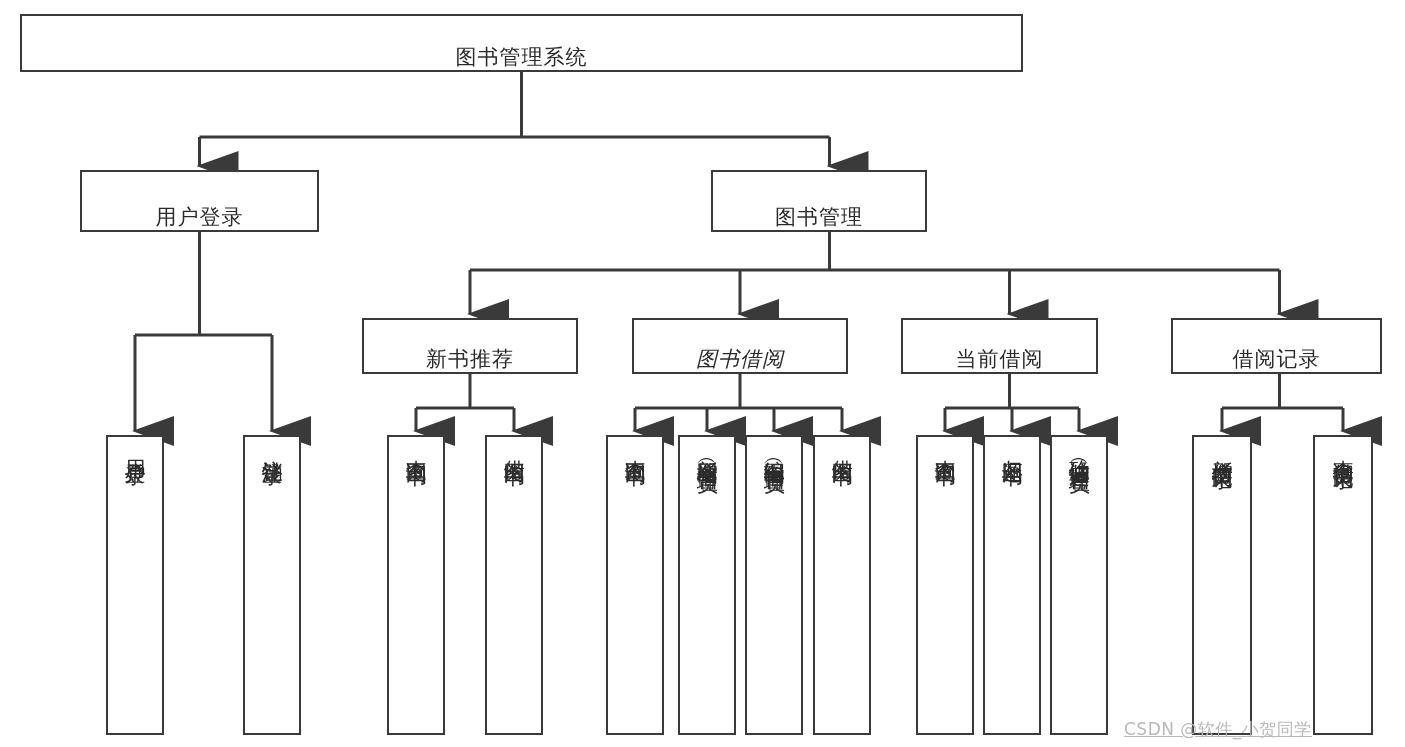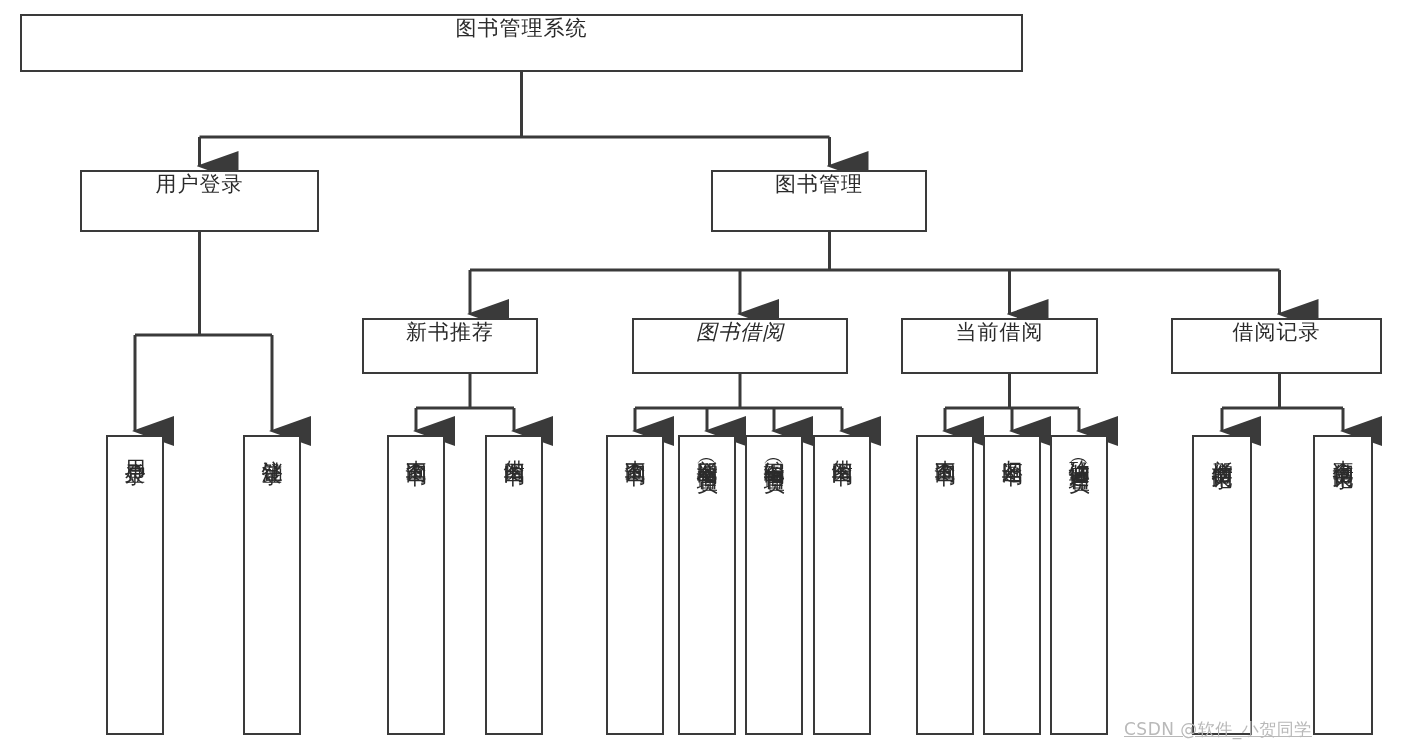--- a/index.html
+++ b/index.html
@@ -1,20 +1,20 @@
 <!DOCTYPE html>
 <html><head>
 <meta charset="utf-8">
 <style>
   html,body{margin:0;padding:0;background:#ffffff;}
   body{font-family:"DejaVu Sans","Liberation Sans",sans-serif;}
   #canvas{position:relative;width:1405px;height:747px;background:#ffffff;overflow:hidden;}
   svg.links{position:absolute;left:0;top:0;width:1405px;height:747px;pointer-events:none;}
   .node{position:absolute;box-sizing:border-box;border:2.5px solid #3a3a3a;background:#ffffff;
-        display:flex;align-items:flex-start;justify-content:center;text-align:center;color:#2b2b2b;}
+        display:flex;align-items:flex-end;justify-content:center;text-align:center;color:#2b2b2b;}
   .node.horiz{font-size:21px;line-height:1.2;letter-spacing:1px;}
   .node.vert{writing-mode:vertical-rl;text-orientation:upright;font-size:21px;line-height:1.25;
              letter-spacing:2px;padding:6px 0;justify-content:flex-start;align-items:center;}
   .node.vert span{display:inline-block;}
   .watermark{position:absolute;font-size:17px;color:#b9b9b9;letter-spacing:0.5px;white-space:nowrap;}
 </style>
 </head>
 <body>
 
 <div id="canvas">
@@ -65,21 +65,21 @@
   <div id="nodes">
       <div class="node horiz" style="left: 20px; top: 14px; width: 1003px; height: 58px;">
         <span>图书管理系统</span>
       </div>
       <div class="node horiz" style="left: 80px; top: 170px; width: 239px; height: 62px;">
         <span>用户登录</span>
       </div>
       <div class="node horiz" style="left: 711px; top: 170px; width: 216px; height: 62px;">
         <span>图书管理</span>
       </div>
-      <div class="node horiz" style="left: 362px; top: 318px; width: 176px; height: 56px;">
+      <div class="node horiz" style="left: 362px; top: 318px; width: 216px; height: 56px;">
         <span>新书推荐</span>
       </div>
       <div class="node horiz" style="left: 632px; top: 318px; width: 216px; height: 56px; font-style: italic;">
         <span>图书借阅</span>
       </div>
       <div class="node horiz" style="left: 901px; top: 318px; width: 197px; height: 56px;">
         <span>当前借阅</span>
       </div>
       <div class="node horiz" style="left: 1171px; top: 318px; width: 211px; height: 56px;">
         <span>借阅记录</span>

